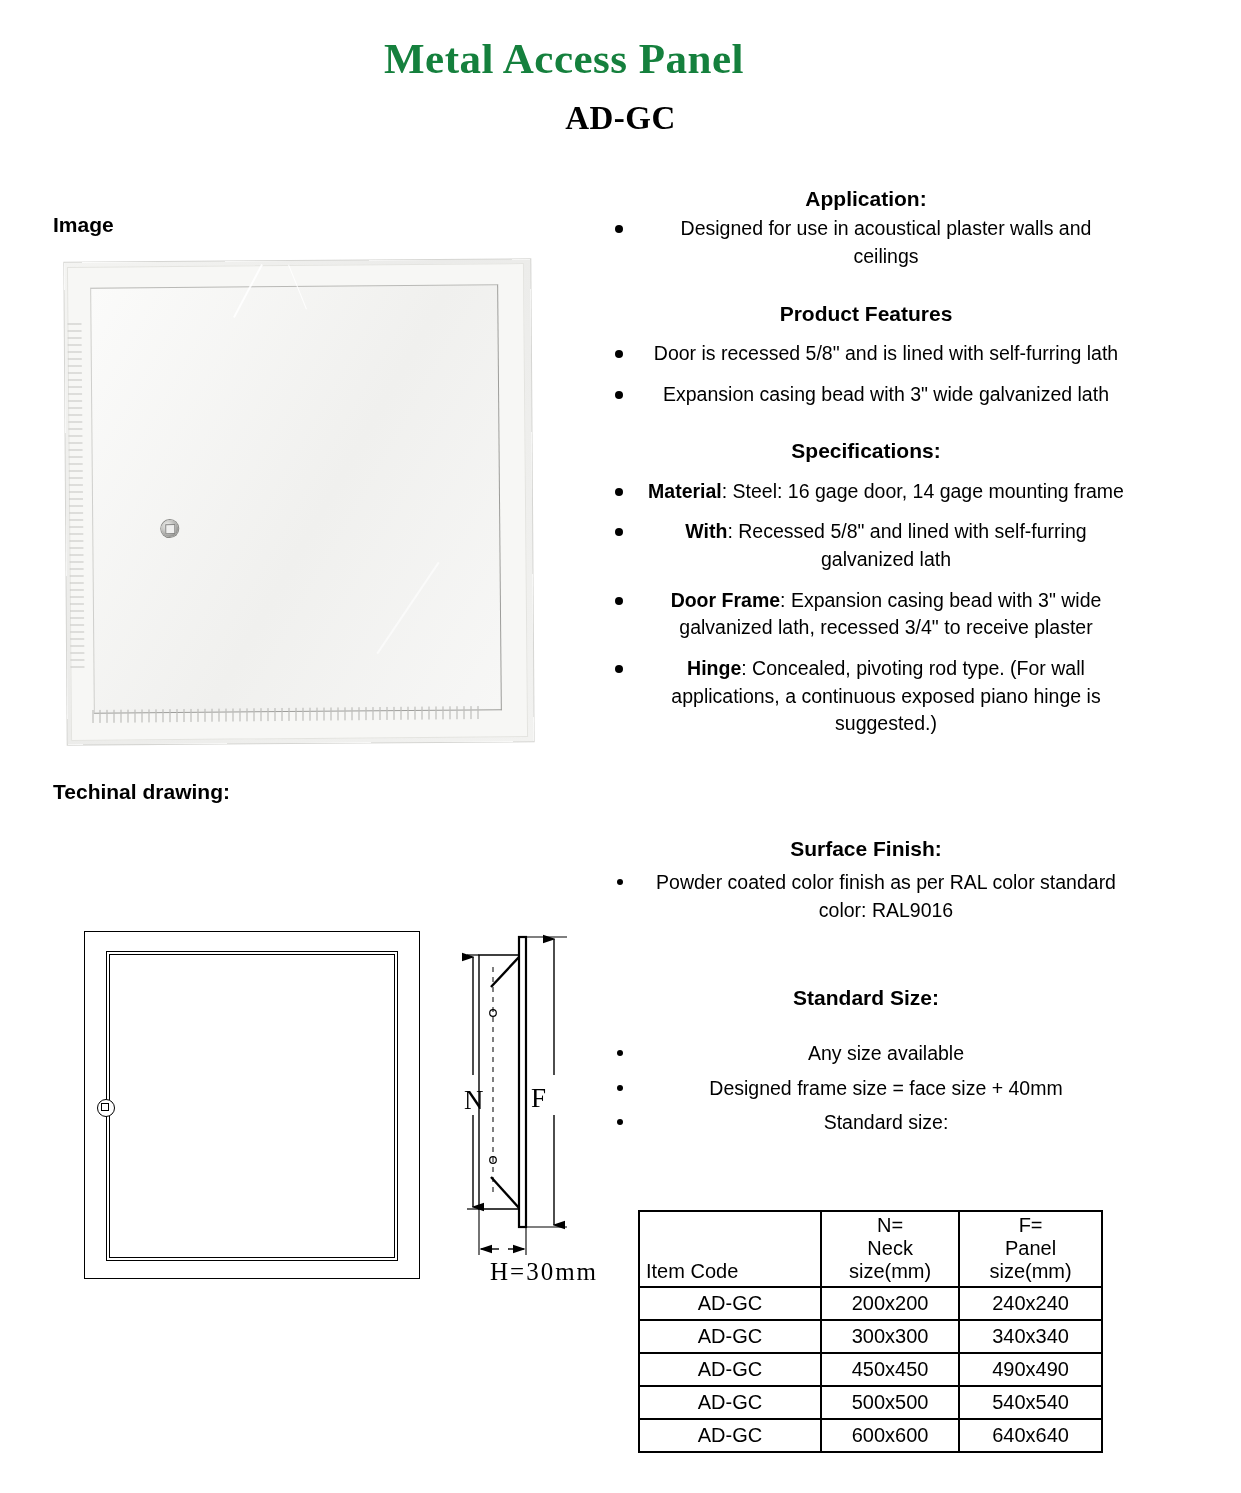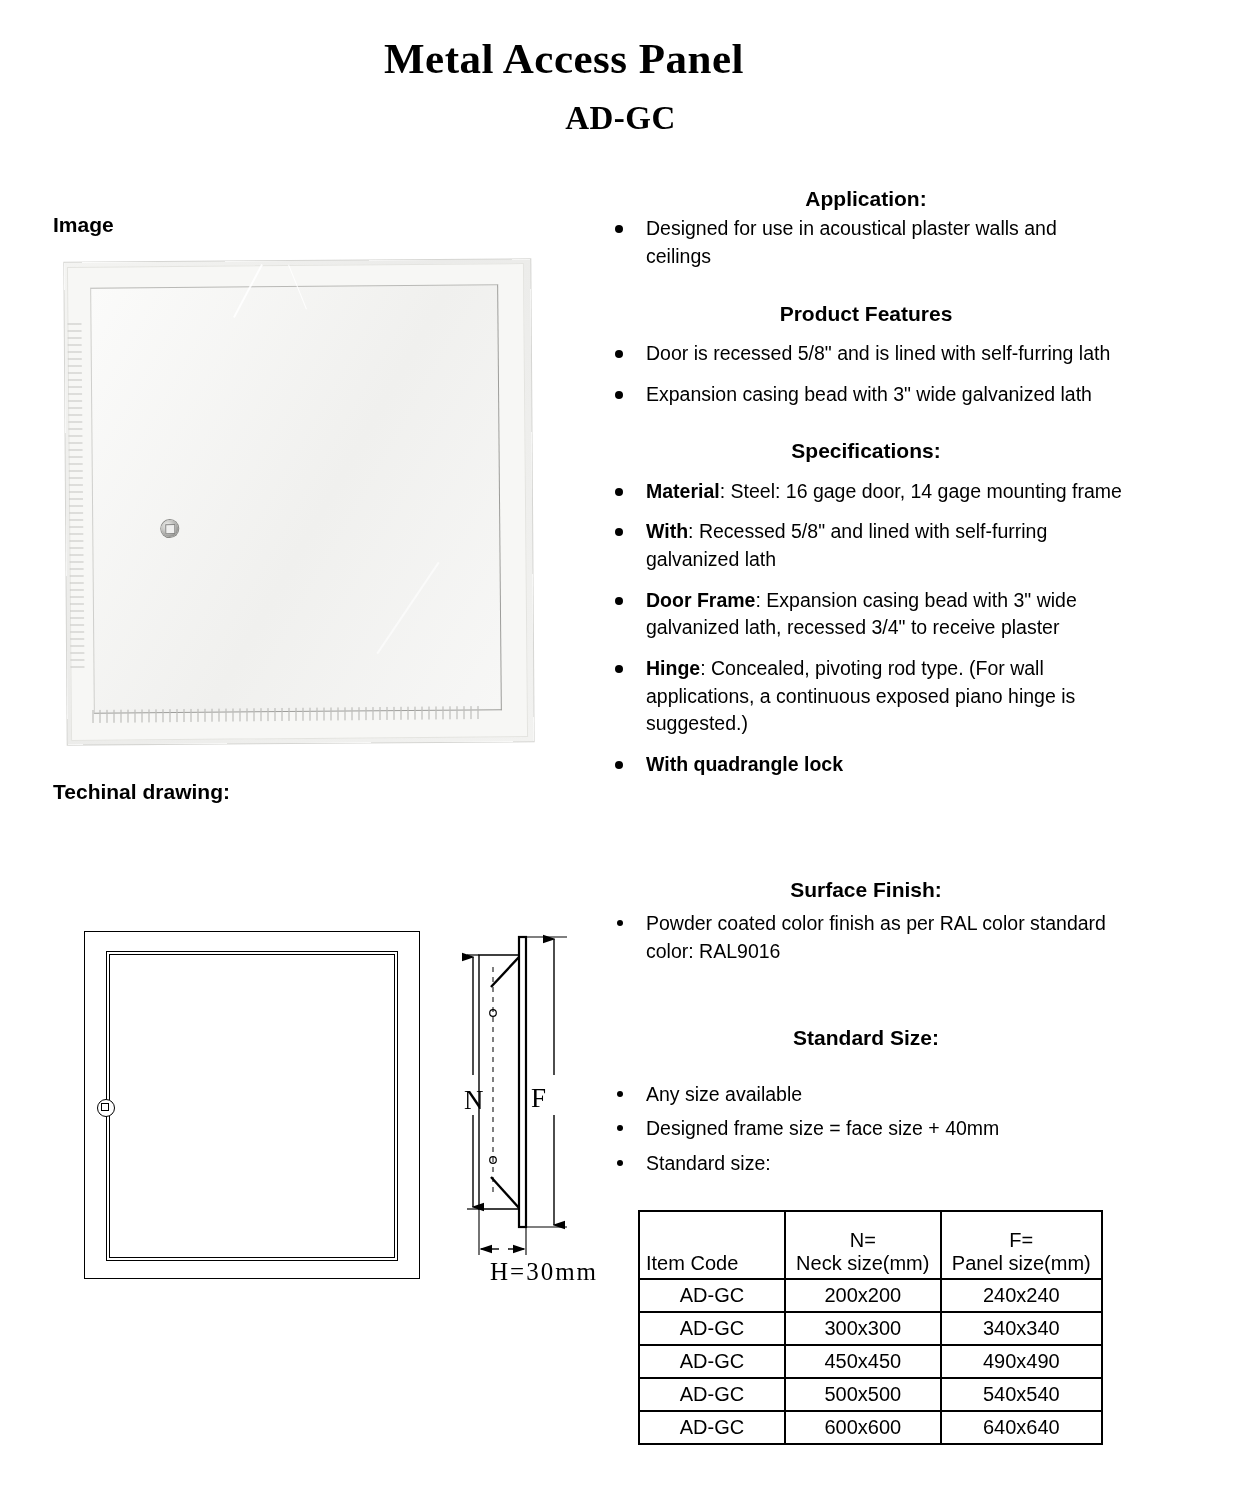--- a/index.html
+++ b/index.html
@@ -19,21 +19,21 @@
   
   .title-main {
     position: absolute;
     top: 34px;
     left: 0;
     width: 1128px;
     text-align: center;
     font-family: "Liberation Serif", serif;
     font-weight: bold;
     font-size: 43px;
-    color: #000000;
+    color: #15803d;
     letter-spacing: 0.5px;
   }
   .title-sub {
     position: absolute;
     top: 100px;
     left: 0;
     width: 1241px;
     text-align: center;
     font-family: "Liberation Serif", serif;
     font-weight: bold;
@@ -221,20 +221,21 @@
   .sec-head {
     font-size: 21px;
     font-weight: bold;
     line-height: 1.25;
     text-align: center;
   }
   ul.blist {
     list-style: none;
     margin: 0;
     padding: 0;
+    text-align: center;
   }
   ul.blist > li {
     position: relative;
     padding-left: 40px;
     font-size: 19.5px;
     line-height: 1.42;
     margin-top: 3px;
   }
   ul.blist > li::before {
     content: "";
@@ -275,21 +276,21 @@
     box-sizing: border-box;
   }
   .size-table thead th {
     height: 68px;
     vertical-align: bottom;
     padding-bottom: 3px;
   }
   .size-table thead th.col-item {
     text-align: left;
     vertical-align: bottom;
-    width: 146px;
+    width: 182px;
   }
   .th-line1 { display: block; text-align: center; }
   .th-line2 { display: block; text-align: center; }
 </style>
 </head>
 <body>
 
 <div class="title-main">Metal Access Panel</div>
 <div class="title-sub">AD-GC</div>
 
@@ -381,21 +382,20 @@
   </ul>
 
   <div class="gap-md"></div>
 
   <div class="sec-head">Specifications:</div>
   <ul class="blist spaced">
     <li><span class="b">Material</span><span>: Steel: 16 gage door, 14 gage mounting frame</span></li>
     <li><span class="b">With</span><span>: Recessed 5/8" and lined with self-furring galvanized lath</span></li>
     <li><span class="b">Door Frame</span><span>: Expansion casing bead with 3" wide galvanized lath, recessed 3/4" to receive plaster</span></li>
     <li><span class="b">Hinge</span><span>: Concealed, pivoting rod type. (For wall applications, a continuous exposed piano hinge is suggested.)</span></li>
-    <li><span class="b">With quadrangle lock</span><span></span></li>
   </ul>
 
   <div class="gap-lg"></div>
   <div class="gap-lg"></div>
   <div class="gap-sm"></div>
 
   <div class="sec-head">Surface Finish:</div>
   <ul class="blist small">
     <li>Powder coated color finish as per RAL color standard color: RAL9016</li>
   </ul>

